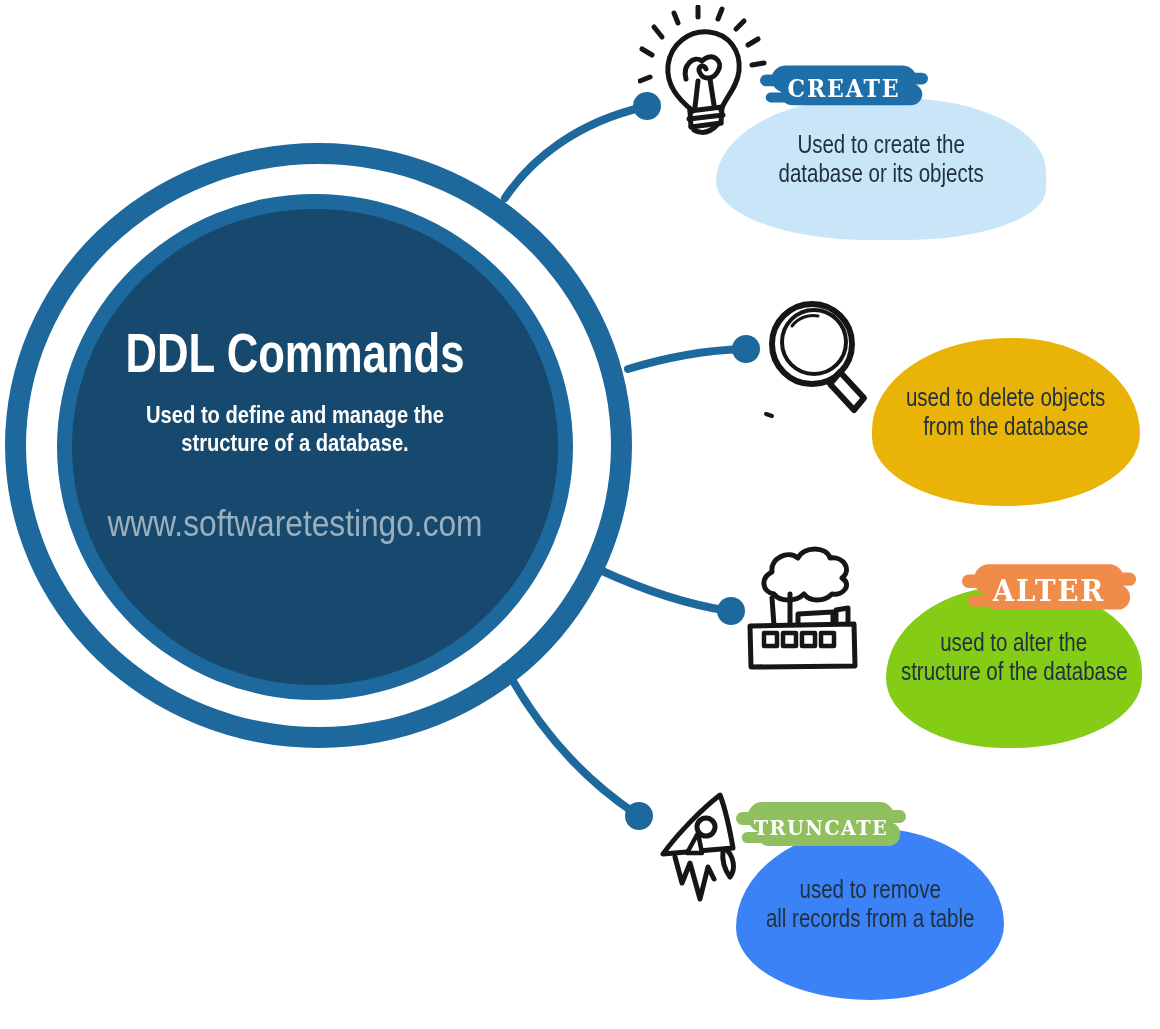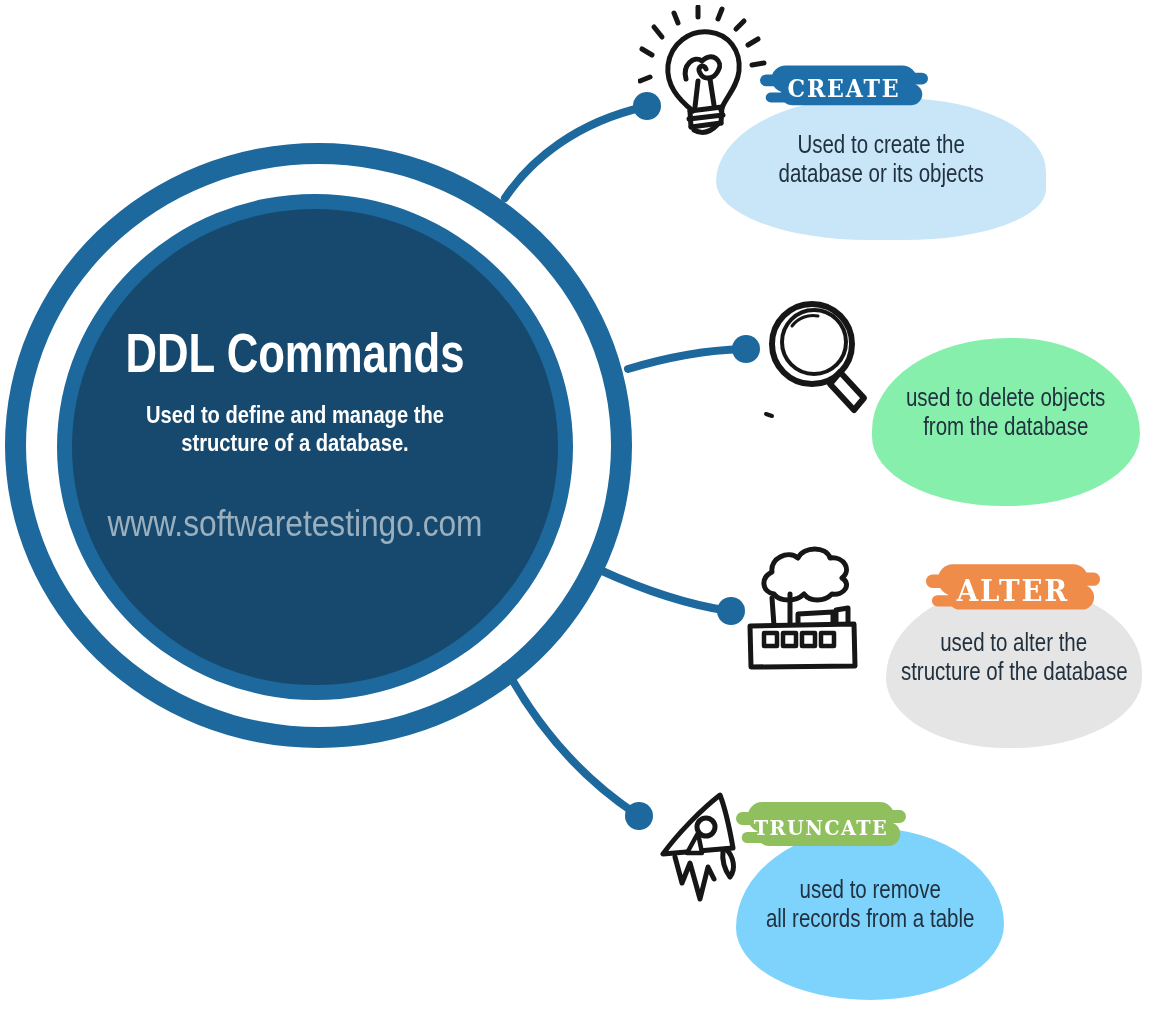--- a/index.html
+++ b/index.html
@@ -48,21 +48,21 @@
   .badge svg{position:absolute;left:0;top:0;width:100%;height:100%;}
   .badge-label{
     position:absolute;inset:0;display:flex;align-items:center;justify-content:center;
     font-family:"DejaVu Serif","Liberation Serif",serif;font-weight:bold;color:#fff;
     transform:scaleX(0.92);transform-origin:50% 50%;
   }
   .badge-create{left:760px;top:60px;width:168px;height:56px;}
   .badge-create .badge-label{font-size:24px;letter-spacing:2px;}
   .badge-drop{left:916px;top:306px;width:178px;height:64px;}
   .badge-drop .badge-label{font-size:30px;letter-spacing:2px;}
-  .badge-alter{left:926px;top:558px;width:174px;height:64px;}
+  .badge-alter{left:962px;top:558px;width:174px;height:64px;}
   .badge-alter .badge-label{font-size:30px;letter-spacing:2px;}
   .badge-truncate{left:736px;top:796px;width:170px;height:62px;}
   .badge-truncate .badge-label{font-size:21px;letter-spacing:1.5px;}
 
   .blob{position:absolute;z-index:5;}
   .blob-create{left:716px;top:98px;width:330px;height:142px;border-radius:50% 50% 48% 52%/66% 58% 40% 46%;}
   .blob-drop{left:872px;top:338px;width:268px;height:168px;border-radius:52% 48% 50% 50%/56% 58% 44% 42%;}
   .blob-alter{left:886px;top:586px;width:256px;height:162px;border-radius:50% 50% 52% 48%/58% 54% 44% 44%;}
   .blob-truncate{left:736px;top:828px;width:268px;height:172px;border-radius:50% 50% 50% 50%/58% 56% 44% 42%;}
   .blob-text{
@@ -151,21 +151,21 @@
 
   <svg class="icon icon-magnifier" viewBox="0 0 112 124">
     <g class="doodle">
       <circle cx="50" cy="46" r="40" stroke-width="6"></circle>
       <circle cx="52" cy="44" r="32" stroke-width="4"></circle>
       <path d="M 30 28 C 36 20 46 16 56 18" stroke-width="3"></path>
       <path d="M 78 74 L 102 100 L 92 112 L 68 86 Z" stroke-width="6" fill="#fff"></path>
       <path d="M 4 116 L 10 118" stroke-width="4"></path>
     </g>
   </svg>
-  <div class="blob blob-drop" style="background-color: #86efac;">
+  <div class="blob blob-drop" style="background-color: #eab308;">
     <div class="blob-text">
       <div>used to delete objects</div>
       <div>from the database</div>
     </div>
   </div>
 
   <svg class="icon icon-factory" viewBox="0 0 116 126">
     <g class="doodle-fill" stroke-width="5">
       <path d="M 30 50 C 18 48 16 34 28 28 C 26 14 44 6 54 14 C 60 2 82 2 86 14 C 100 12 108 26 98 34 C 108 40 100 52 88 50 C 80 58 66 58 60 50 C 52 58 36 58 30 50 Z"></path>
       <path d="M 28 54 L 30 82" fill="none"></path>
@@ -186,21 +186,21 @@
       <g fill="#f08c4a">
         <rect x="12" y="6" width="152" height="30" rx="15"></rect>
         <rect x="22" y="26" width="148" height="24" rx="12"></rect>
         <rect x="0" y="16" width="34" height="13" rx="6.5"></rect>
         <rect x="146" y="14" width="30" height="13" rx="6.5"></rect>
         <rect x="6" y="36" width="34" height="11" rx="5.5"></rect>
       </g>
     </svg>
     <div class="badge-label">ALTER</div>
   </div>
-  <div class="blob blob-alter" style="background-color: #e5e5e5; text-decoration: underline;">
+  <div class="blob blob-alter" style="background-color: #84cc16; text-decoration: underline;">
     <div class="blob-text">
       <div>used to alter the</div>
       <div>structure of the database</div>
     </div>
   </div>
 
   <svg class="icon icon-rocket" viewBox="0 0 112 132">
     <g class="doodle-fill" stroke-width="5">
       <path d="M 90 12 C 72 26 48 50 33 71 L 103 65 C 99 42 95 25 90 12 Z"></path>
       <circle cx="76" cy="44" r="9"></circle>
@@ -214,20 +214,20 @@
       <g fill="#90c05e">
         <rect x="12" y="6" width="152" height="30" rx="15"></rect>
         <rect x="22" y="26" width="148" height="24" rx="12"></rect>
         <rect x="0" y="16" width="34" height="13" rx="6.5"></rect>
         <rect x="146" y="14" width="30" height="13" rx="6.5"></rect>
         <rect x="6" y="36" width="34" height="11" rx="5.5"></rect>
       </g>
     </svg>
     <div class="badge-label">TRUNCATE</div>
   </div>
-  <div class="blob blob-truncate" style="background-color: #7dd3fc;">
+  <div class="blob blob-truncate" style="background-color: #3b82f6;">
     <div class="blob-text">
       <div>used to remove</div>
       <div>all records from a table</div>
     </div>
   </div>
 
 </div>
 
 </body></html>

